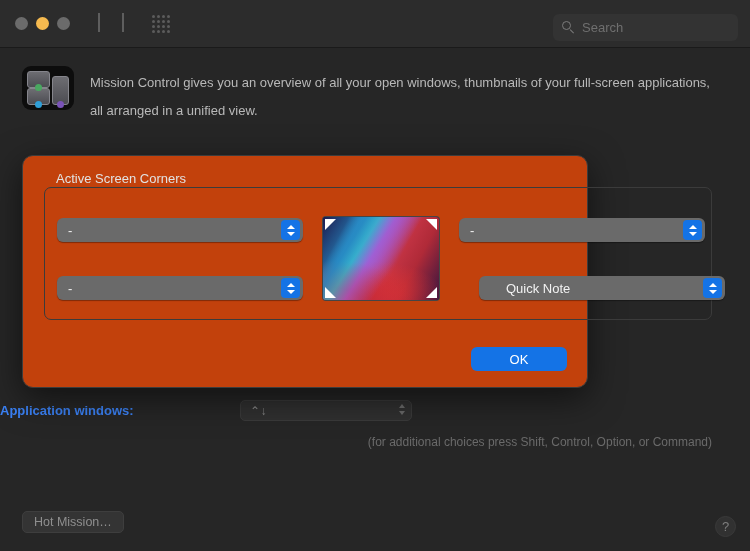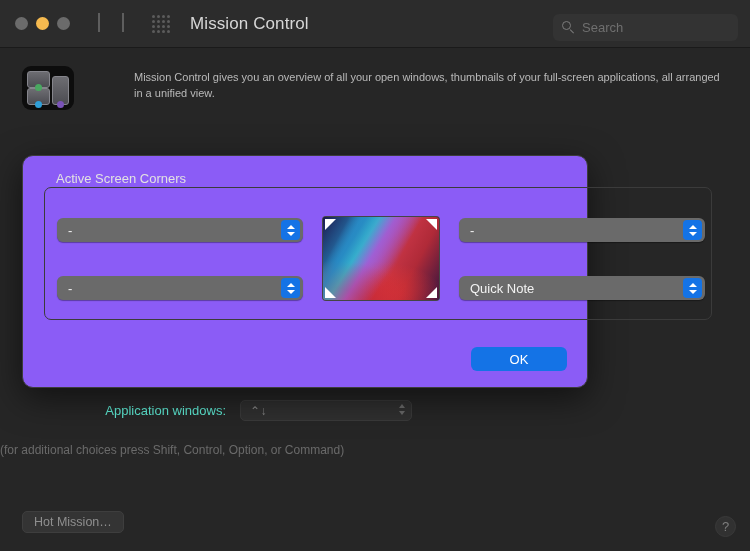--- a/index.html
+++ b/index.html
@@ -106,34 +106,33 @@
   }
   #mc-icon .w1 { left: 5px;  top: 5px;  width: 23px; height: 17px; }
   #mc-icon .w2 { left: 5px;  top: 22px; width: 23px; height: 17px; }
   #mc-icon .w3 { left: 30px; top: 10px; width: 17px; height: 29px; }
   #mc-icon .dot { position:absolute; width:7px; height:7px; border-radius:50%; }
   #mc-icon .d1 { left: 13px; top: 18px; background: #49a860; }
   #mc-icon .d2 { left: 13px; top: 35px; background: #2f9fd8; }
   #mc-icon .d3 { left: 35px; top: 35px; background: #7a53b8; }
 
   #desc-text {
-    font-size: 11px;
-    line-height: 16px;
+    font-size: 13px;
+    line-height: 28px;
     color: #b9b9b9;
     max-width: 620px;
     padding-top: 3px;
-    margin-left: 44px;
   }
 
   
   #sheet {
     position: absolute;
     left: 22px; top: 155px;
     width: 566px; height: 233px;
-    background: #8b5cf6;
+    background: #c2410c;
     border: 1px solid #3c3c3c;
     border-radius: 11px;
     box-shadow: 0 10px 34px rgba(0,0,0,.55);
   }
 
   #group-label {
     position: absolute;
     left: 33px; top: 15px;
     font-size: 13px;
     color: #e2e2e2;
@@ -178,21 +177,21 @@
     width: 0; height: 0;
     border-left: 4px solid transparent;
     border-right: 4px solid transparent;
   }
   .stepper .up { border-bottom: 4.5px solid #ffffff; }
   .stepper .dn { border-top: 4.5px solid #ffffff; }
 
   #pp-tl { left: 34px;  top: 62px;  width: 246px; }
   #pp-bl { left: 34px;  top: 120px; width: 246px; }
   #pp-tr { left: 436px; top: 62px;  width: 246px; }
-  #pp-br { left: 436px; top: 120px; width: 246px; }
+  #pp-br { left: 456px; top: 120px; width: 246px; padding-left: 16px; }
 
   
   #preview {
     position: absolute;
     left: 300px; top: 61px;
     width: 116px; height: 83px;
     border-radius: 3px;
     overflow: hidden;
     background: #16123a;
     box-shadow: 0 0 0 1px #454545;
@@ -243,24 +242,25 @@
   
   #bg-form { position: absolute; left: 0; top: 396px; width: 750px; }
   .form-row {
     display: flex;
     align-items: center;
     height: 29px;
     margin-bottom: 2px;
   }
   .form-label {
     width: 240px;
-    text-align: right;
-    font-size: 13px;
-    color: #5eead4;
+    text-align: left;
+    font-size: 13px;
+    color: #3b82f6;
     padding-right: 14px;
+    font-weight: bold;
   }
   .dim-popup {
     position: relative;
     width: 172px; height: 21px;
     background: #303030;
     border: 1px solid #3a3a3a;
     border-radius: 5px;
     display: flex; align-items: center;
   }
   .dim-popup .val {
@@ -274,24 +274,24 @@
   }
   .dim-stepper .up, .dim-stepper .dn {
     width:0; height:0;
     border-left: 3.5px solid transparent;
     border-right: 3.5px solid transparent;
   }
   .dim-stepper .up { border-bottom: 4px solid #6a6a6a; }
   .dim-stepper .dn { border-top: 4px solid #6a6a6a; }
 
   #hint {
-    text-align: left;
+    text-align: right;
     font-size: 12px;
     color: #6a6a6a;
-    margin-top: 18px;
+    margin-top: 10px;
     padding-right: 38px;
   }
 
   
   #hot-corners-button {
     position: absolute;
     left: 22px; bottom: 18px;
     height: 22px;
     padding: 0 11px;
     background: #343434;
@@ -345,21 +345,20 @@
       <i></i>
         <i></i>
         <i></i>
         <i></i>
       <i></i>
         <i></i>
         <i></i>
         <i></i>
     </div>
 
-    <div id="window-title">Mission Control</div>
 
     <div id="search-field">
       <span id="search-icon">
         <span class="ring"></span>
           <span class="handle"></span>
       </span>
       <span id="search-placeholder">Search</span>
     </div>
   </div>
 

